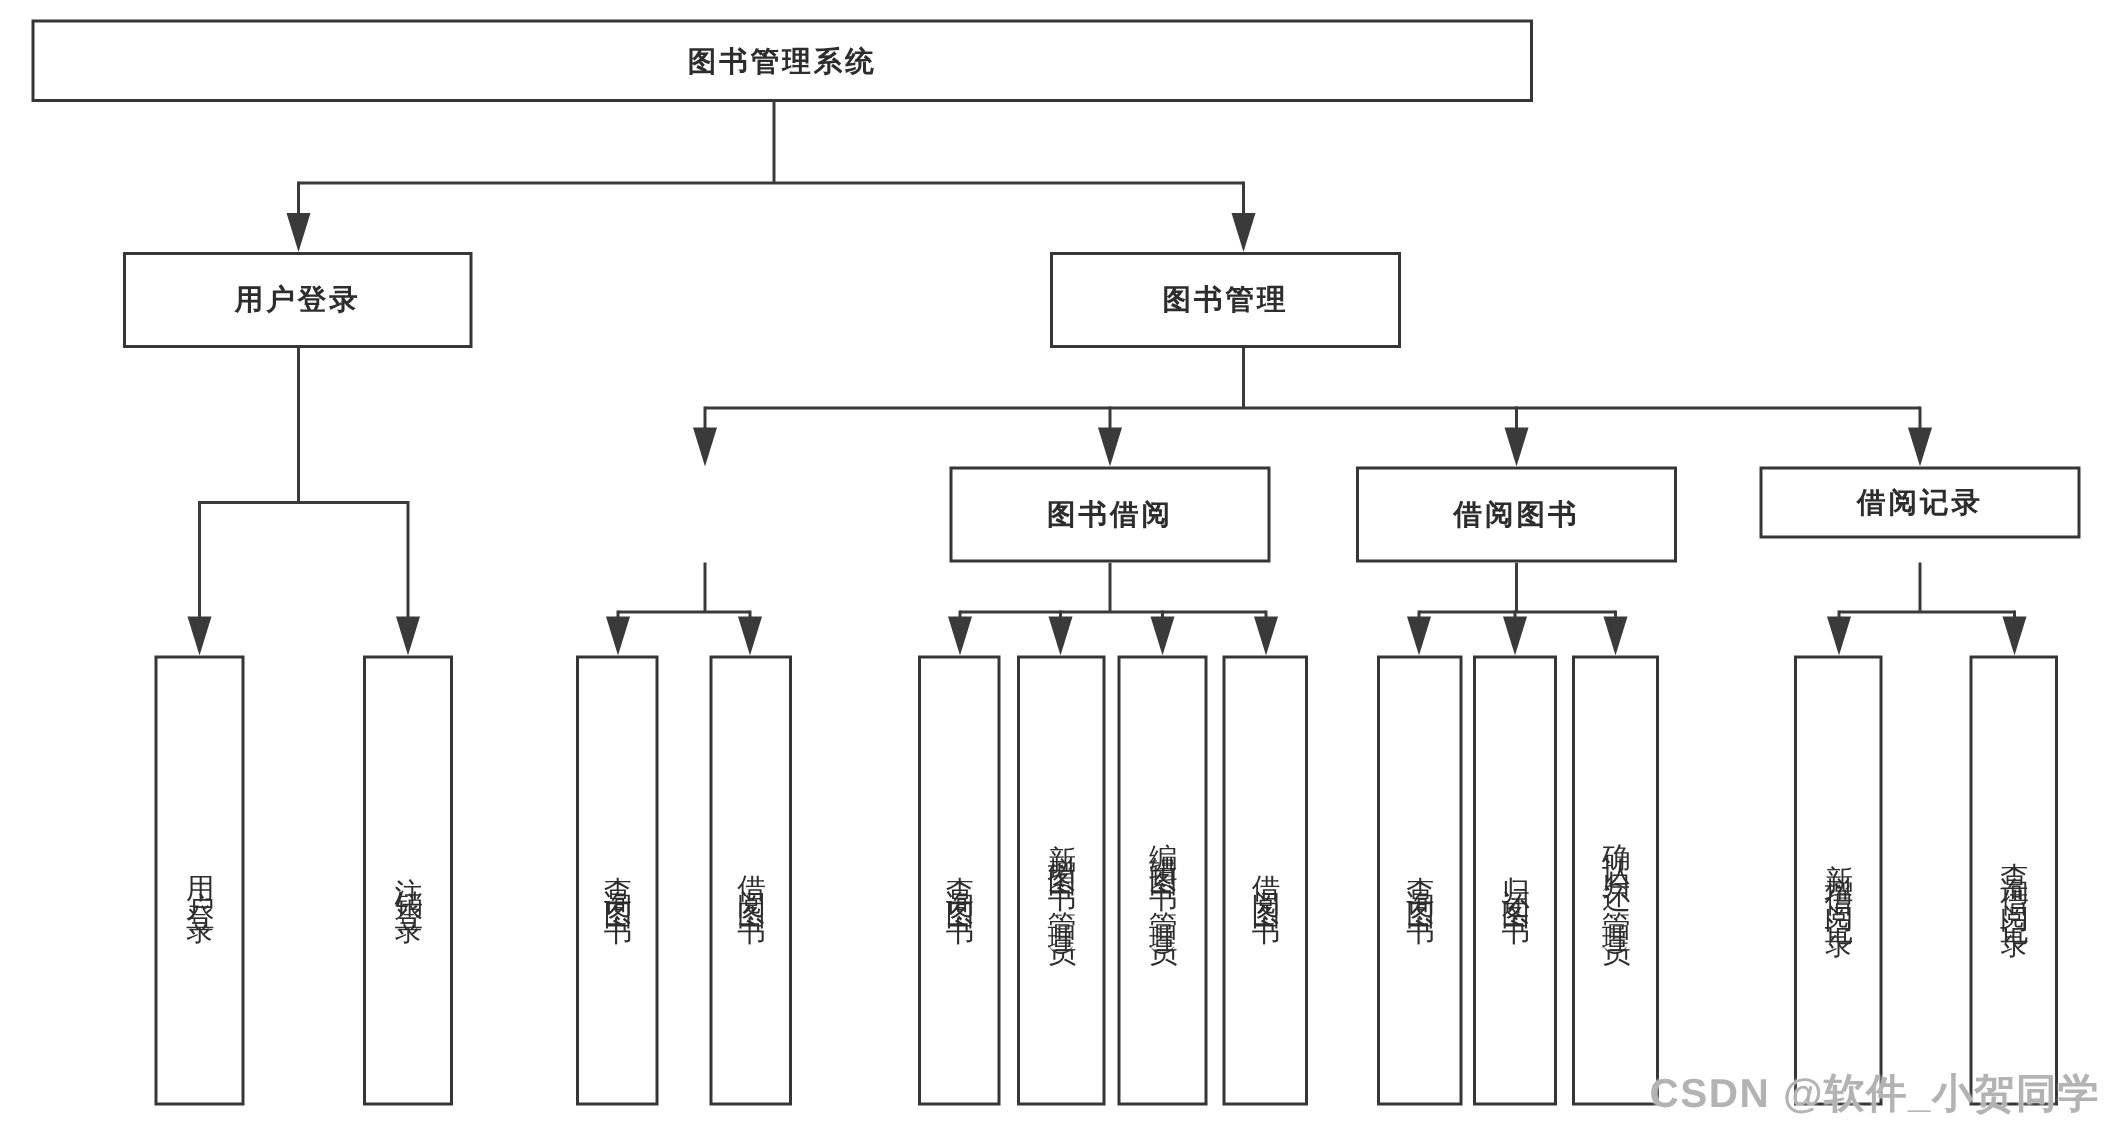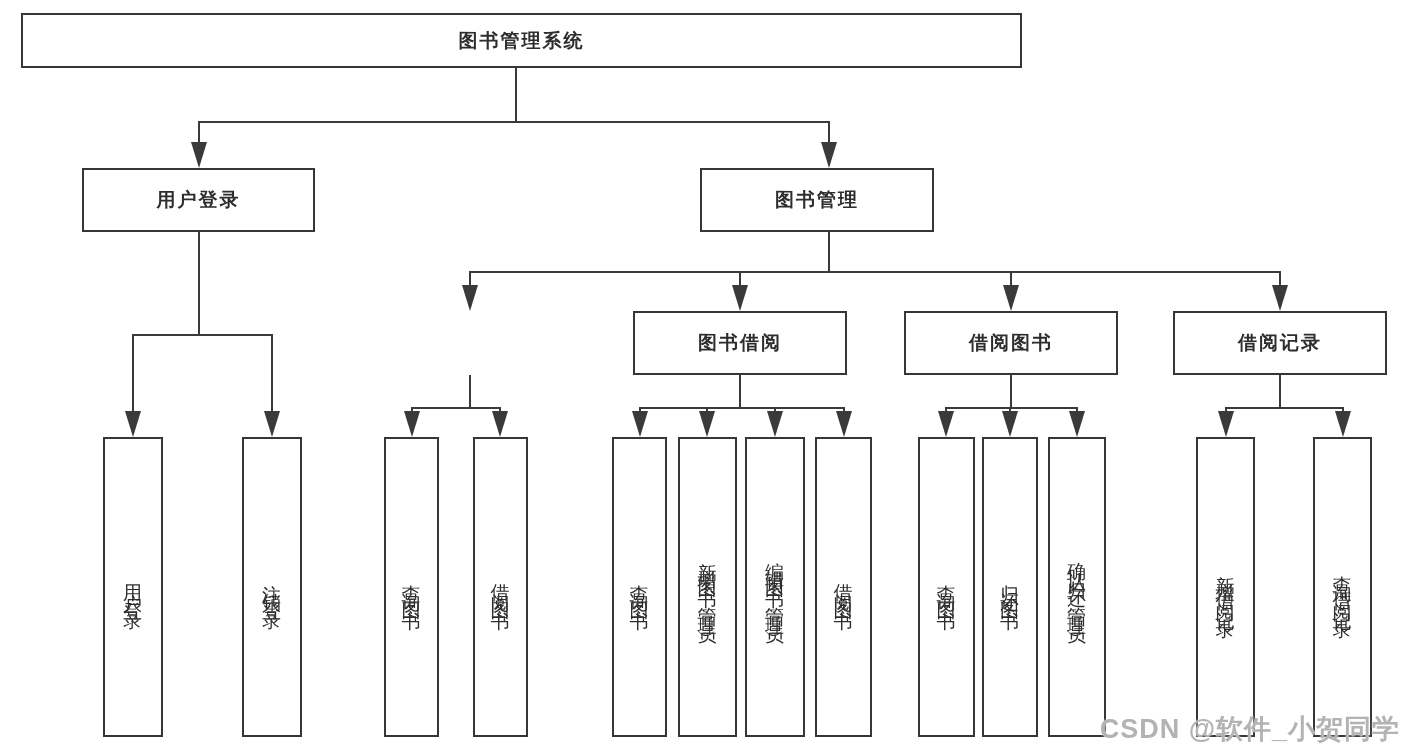--- a/index.html
+++ b/index.html
@@ -141,21 +141,21 @@
   <div class="node hbox" style="left:700px;top:168px;width:234px;height:64px">
     <span class="lbl">图书管理</span>
   </div>
 
   <div class="node hbox" style="left:633px;top:311px;width:214px;height:64px">
     <span class="lbl">图书借阅</span>
   </div>
   <div class="node hbox" style="left:904px;top:311px;width:214px;height:64px">
     <span class="lbl">借阅图书</span>
   </div>
-  <div class="node hbox" style="left:1173px;top:311px;width:214px;height:64px">
+  <div class="node hbox" style="left:1173px;top:311px;width:214px;height:48px">
     <span class="lbl">借阅记录</span>
   </div>
 
   <div class="node vbox" style="left:103px;top:437px;width:60px;height:300px">
     <span class="vlbl">用户登录</span>
   </div>
   <div class="node vbox" style="left:242px;top:437px;width:60px;height:300px">
     <span class="vlbl">注销登录</span>
   </div>
 

